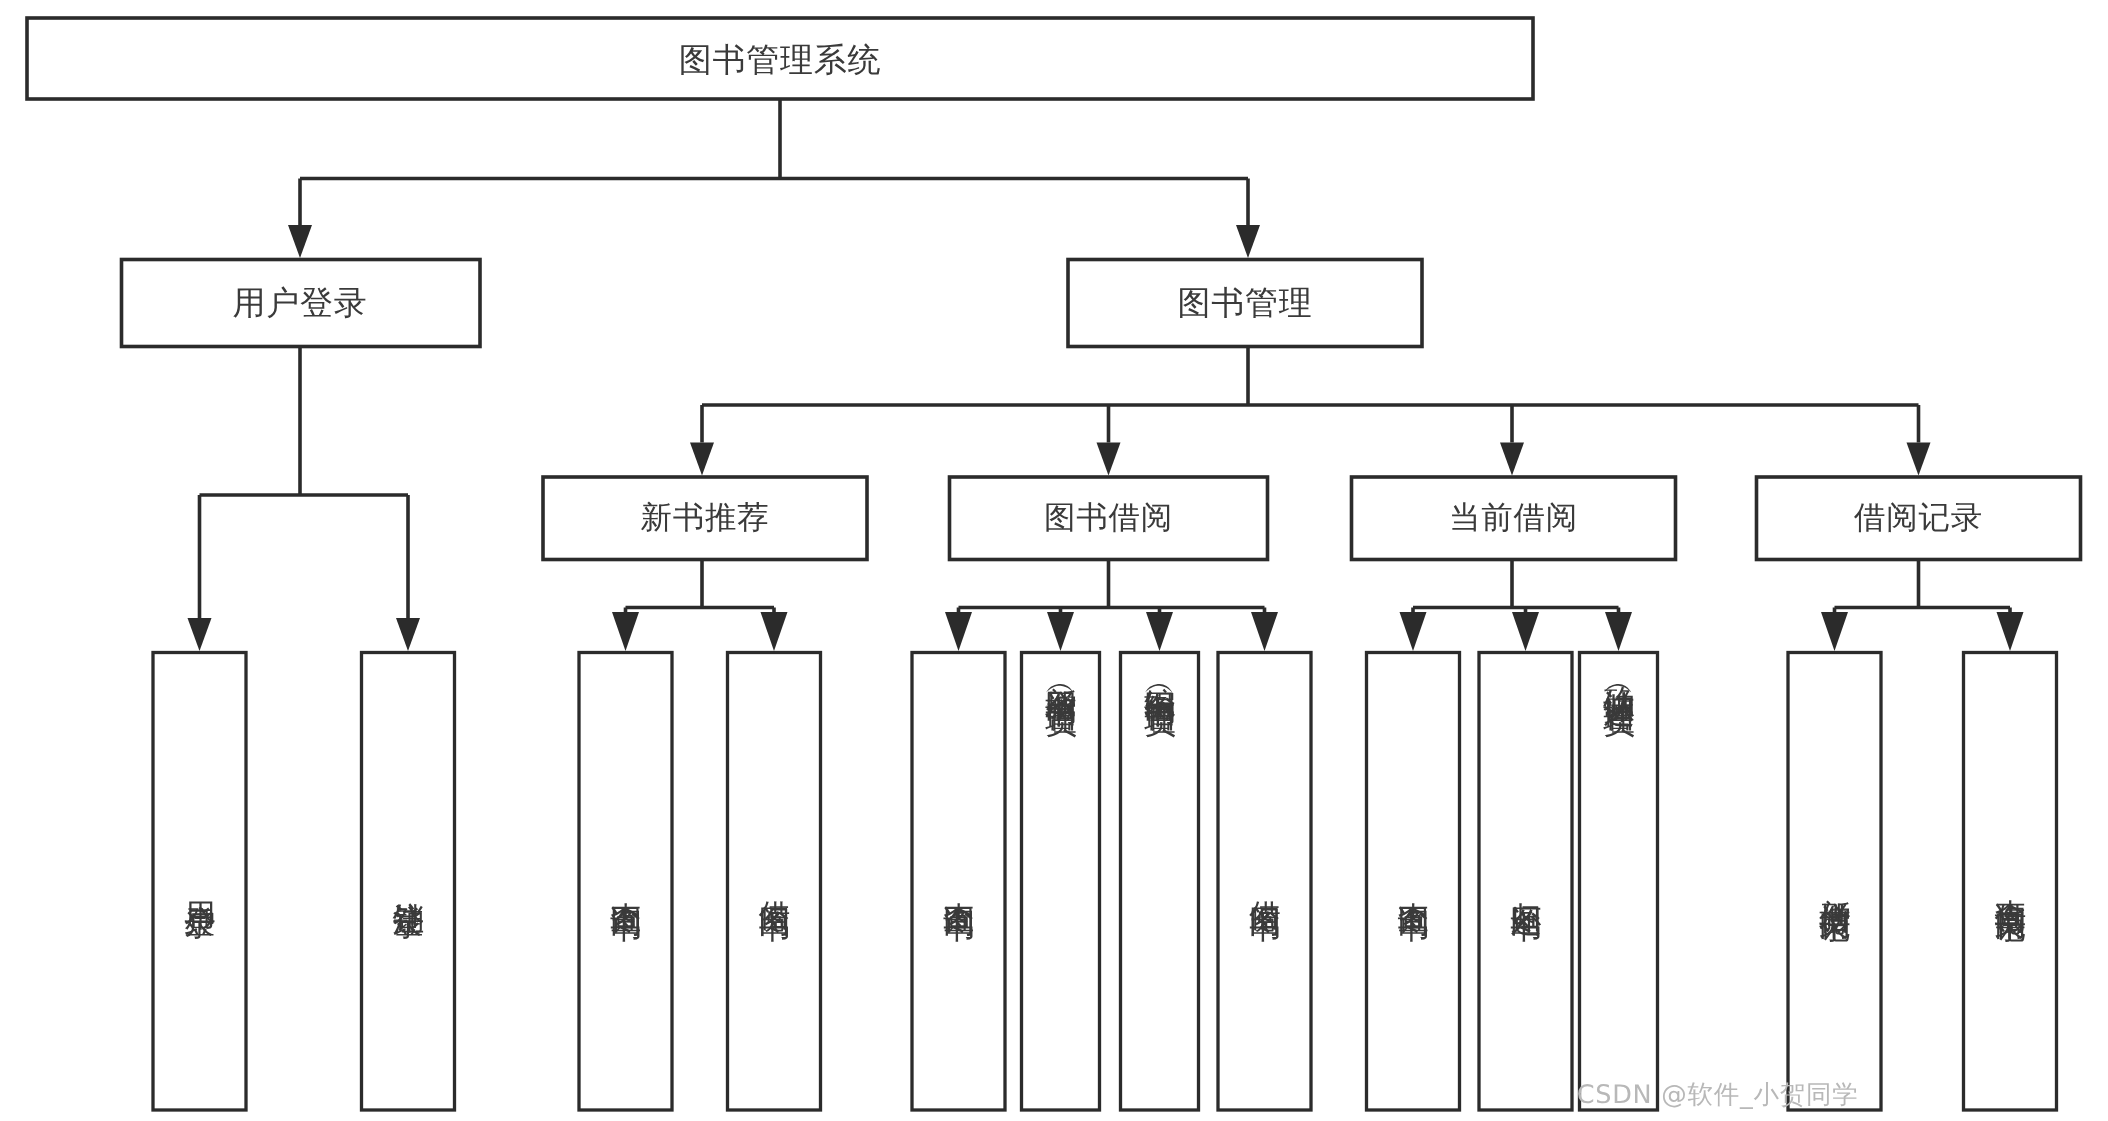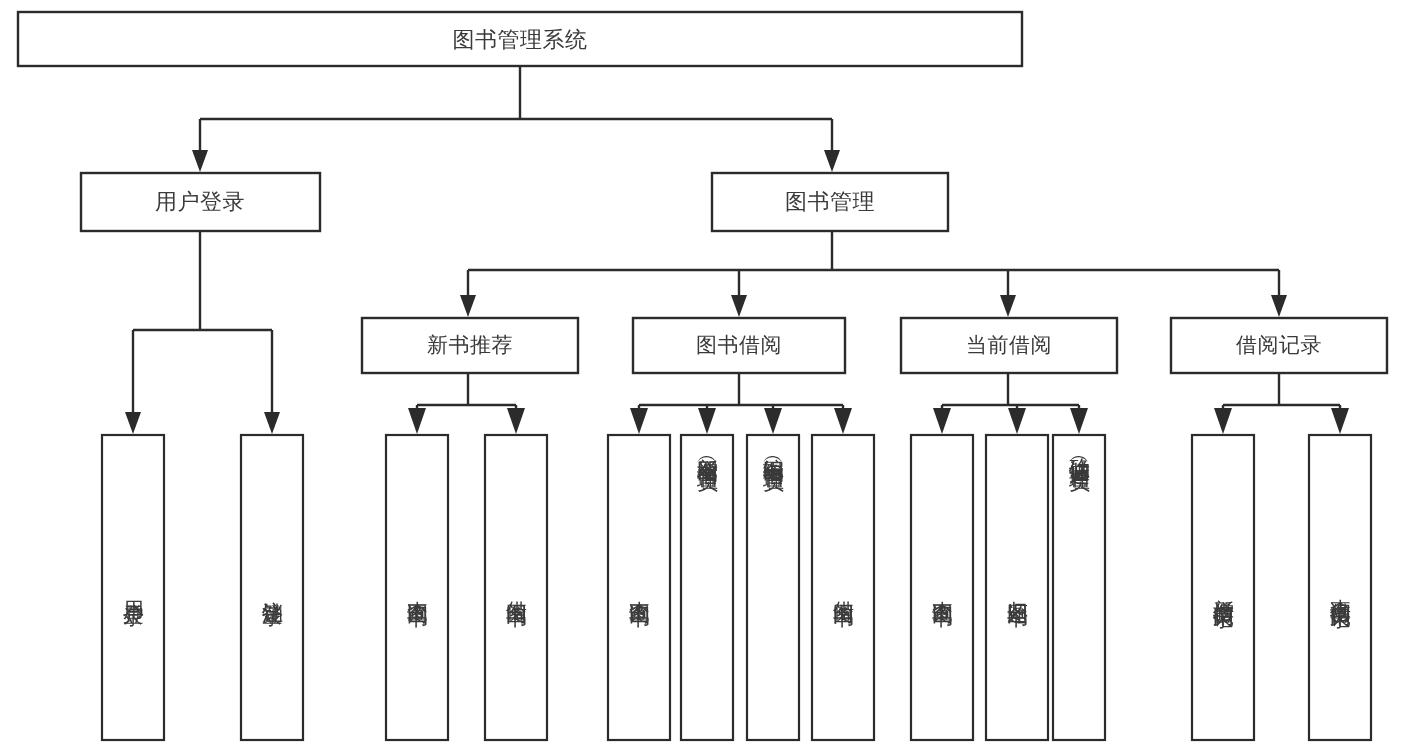--- a/index.html
+++ b/index.html
@@ -240,13 +240,14 @@
   <div class="vert-label-wrap" style="left:1053px; top:441px; width:52px; height:299px; align-items:flex-start;">
     <span class="vert-label">确认归还（管理员）</span>
   </div>
   <div class="vert-label-wrap" style="left:1192px; top:435px; width:62px; height:305px;">
     <span class="vert-label">新增借阅记录</span>
   </div>
   <div class="vert-label-wrap" style="left:1309px; top:435px; width:62px; height:305px;">
     <span class="vert-label">查询借阅记录</span>
   </div>
 
+  <div class="watermark">CSDN @软件_小贺同学</div>
 </div>
 
 </body></html>

